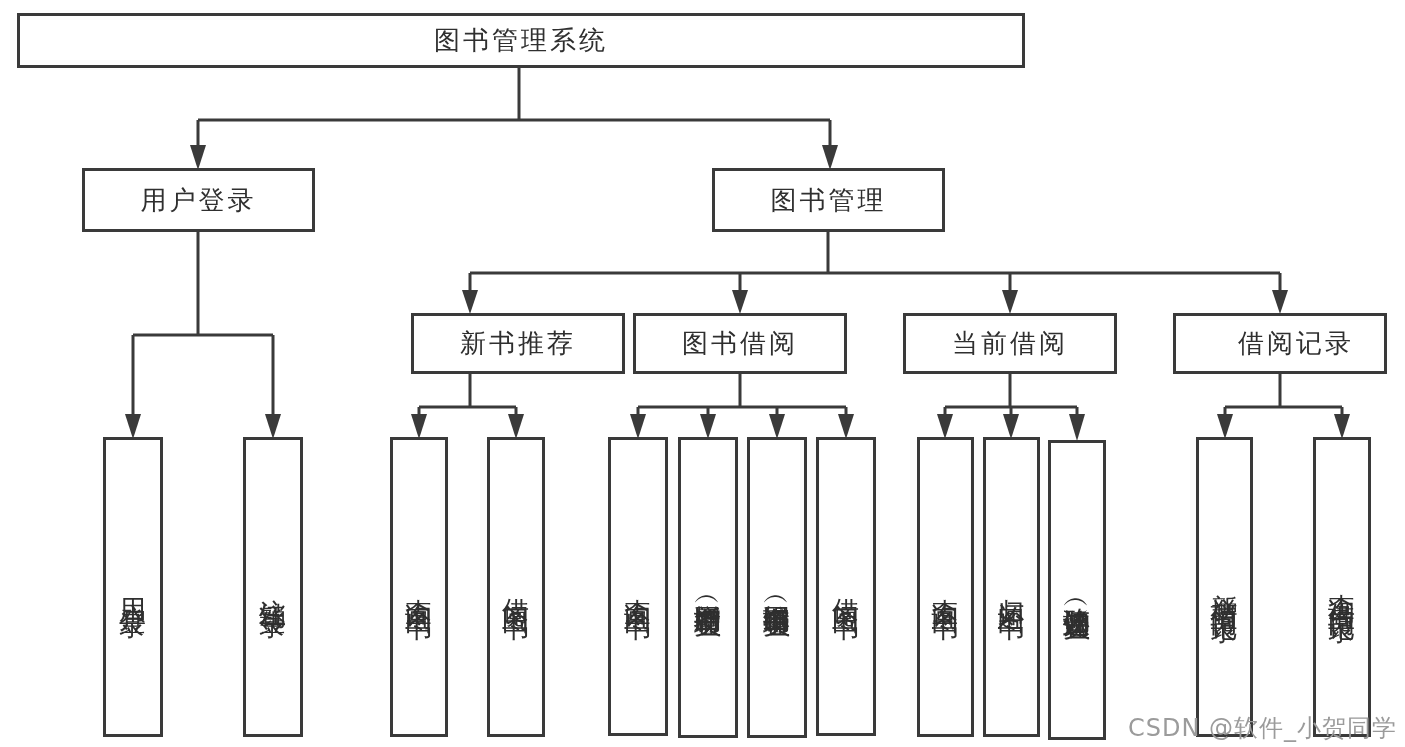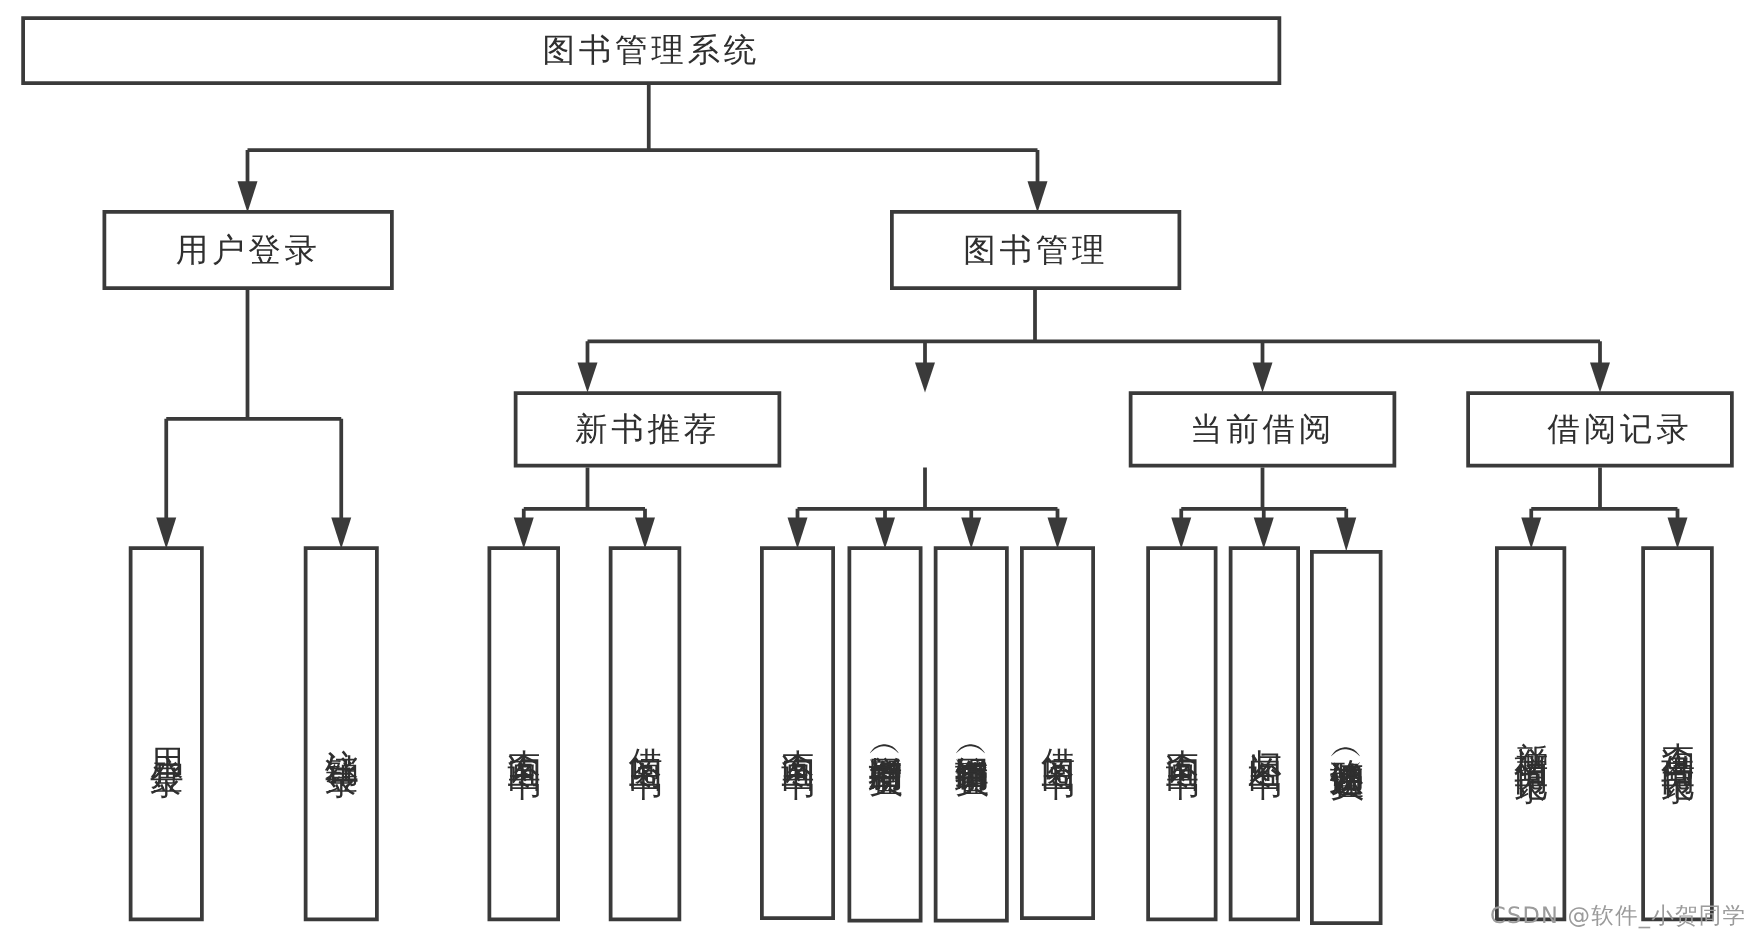--- a/index.html
+++ b/index.html
@@ -38,38 +38,39 @@
   .connectors {
     position: absolute;
     left: 0; top: 0;
     pointer-events: none;
     z-index: 3;
   }
   .watermark {
     position: absolute;
     right: 8px;
     bottom: 3px;
-    font-size: 18px;
+    font-size: 24px;
     color: #9b9b9b;
     letter-spacing: 1px;
     z-index: 5;
     white-space: nowrap;
   }
 </style>
 </head>
 <body>
 
 <div class="canvas">
 
   <div class="box h-box" style="left:17px; top:13px; width:1008px; height:55px;">图书管理系统</div>
 
   <div class="box h-box" style="left:82px; top:168px; width:233px; height:64px;">用户登录</div>
   <div class="box h-box" style="left:712px; top:168px; width:233px; height:64px;font-family:Liberation Serif, serif;">图书管理</div>
 
   <div class="box h-box" style="left:363px; top:313px; width:214px; height:61px;margin-left:48px;">新书推荐</div>
+  <div class="box h-box" style="left:633px; top:313px; width:214px; height:61px;">图书借阅</div>
   <div class="box h-box" style="left:903px; top:313px; width:214px; height:61px;">当前借阅</div>
   <div class="box h-box" style="left:1173px; top:313px; width:214px; height:61px;padding-left:32px;">借阅记录</div>
 
   <div class="box v-box" style="left:103px; top:437px; width:60px; height:300px;">用户登录</div>
   <div class="box v-box" style="left:243px; top:437px; width:60px; height:300px;">注销登录</div>
 
   <div class="box v-box" style="left:390px; top:437px; width:58px; height:300px;">查询图书</div>
   <div class="box v-box" style="left:487px; top:437px; width:58px; height:300px;">借阅图书</div>
 
   <div class="box v-box" style="left:608px; top:437px; width:60px; height:299px;">查询图书</div>

